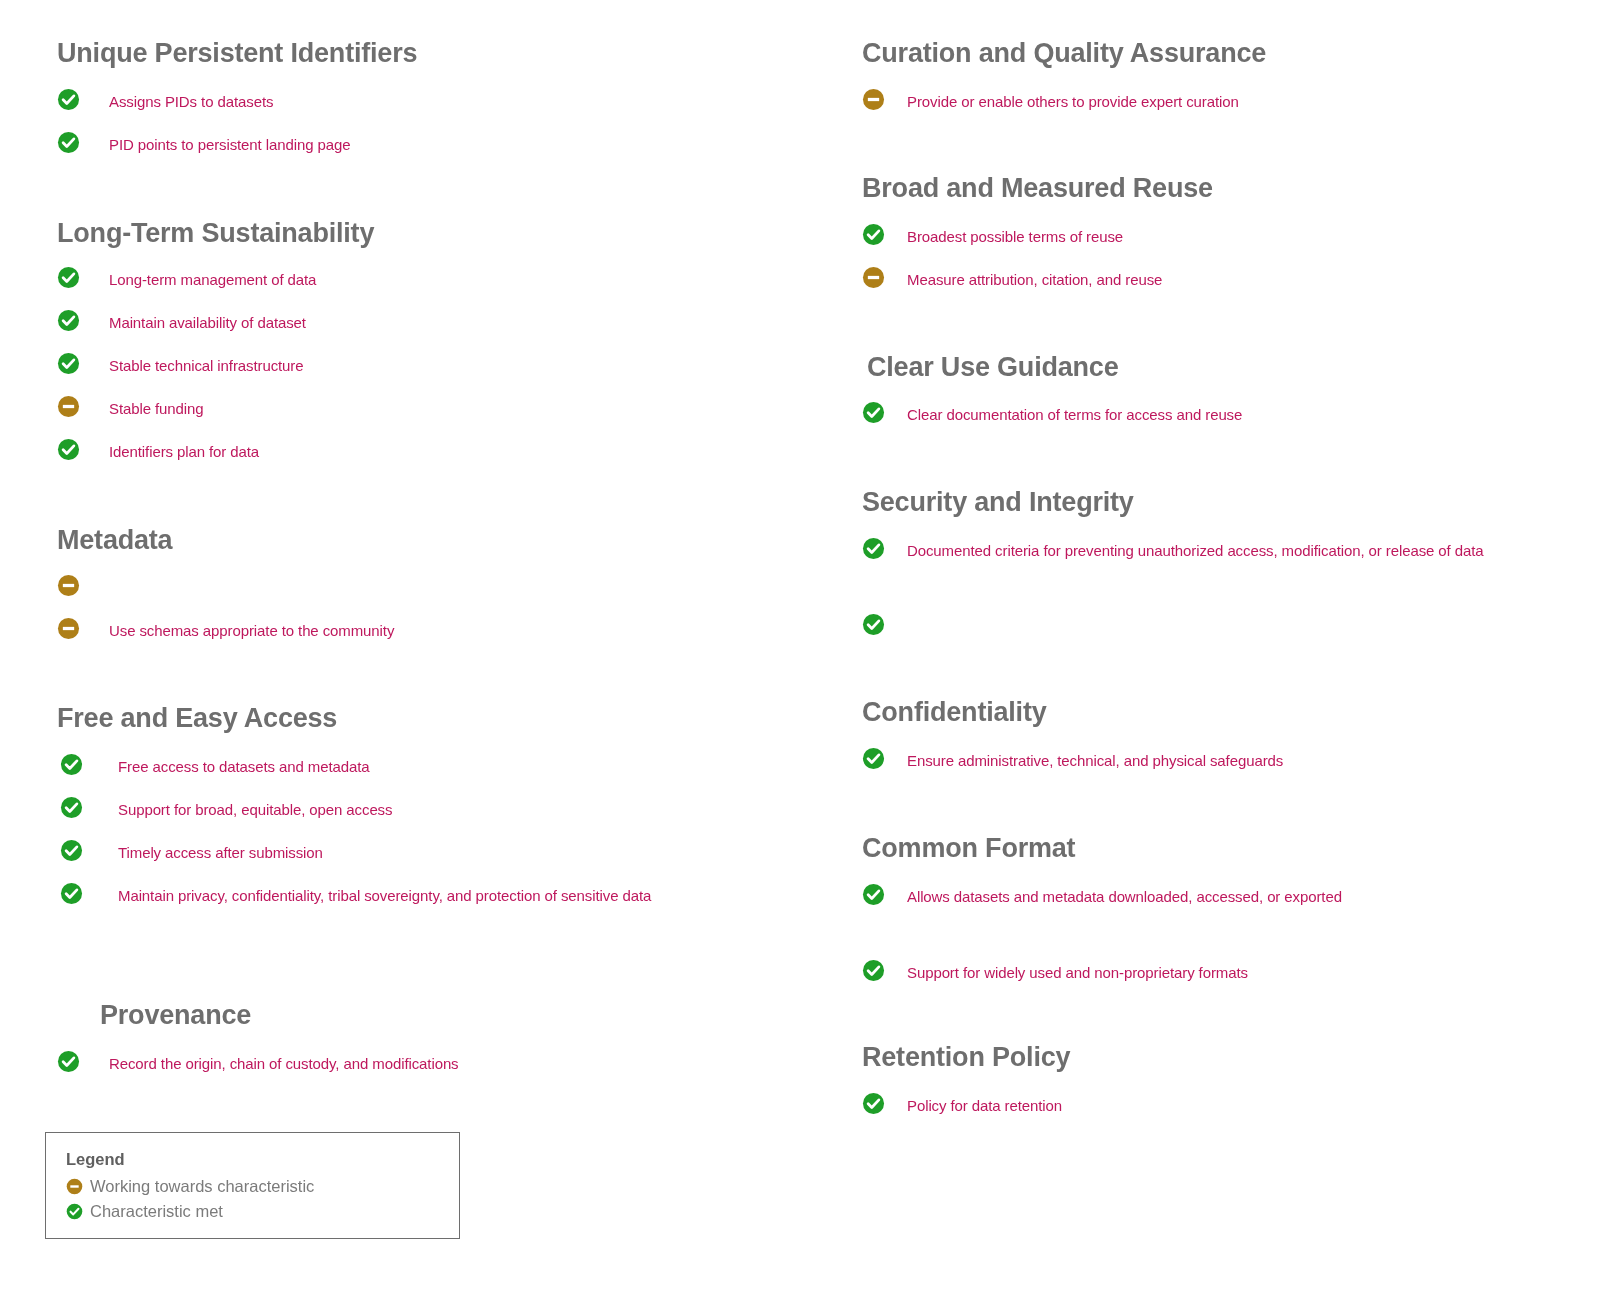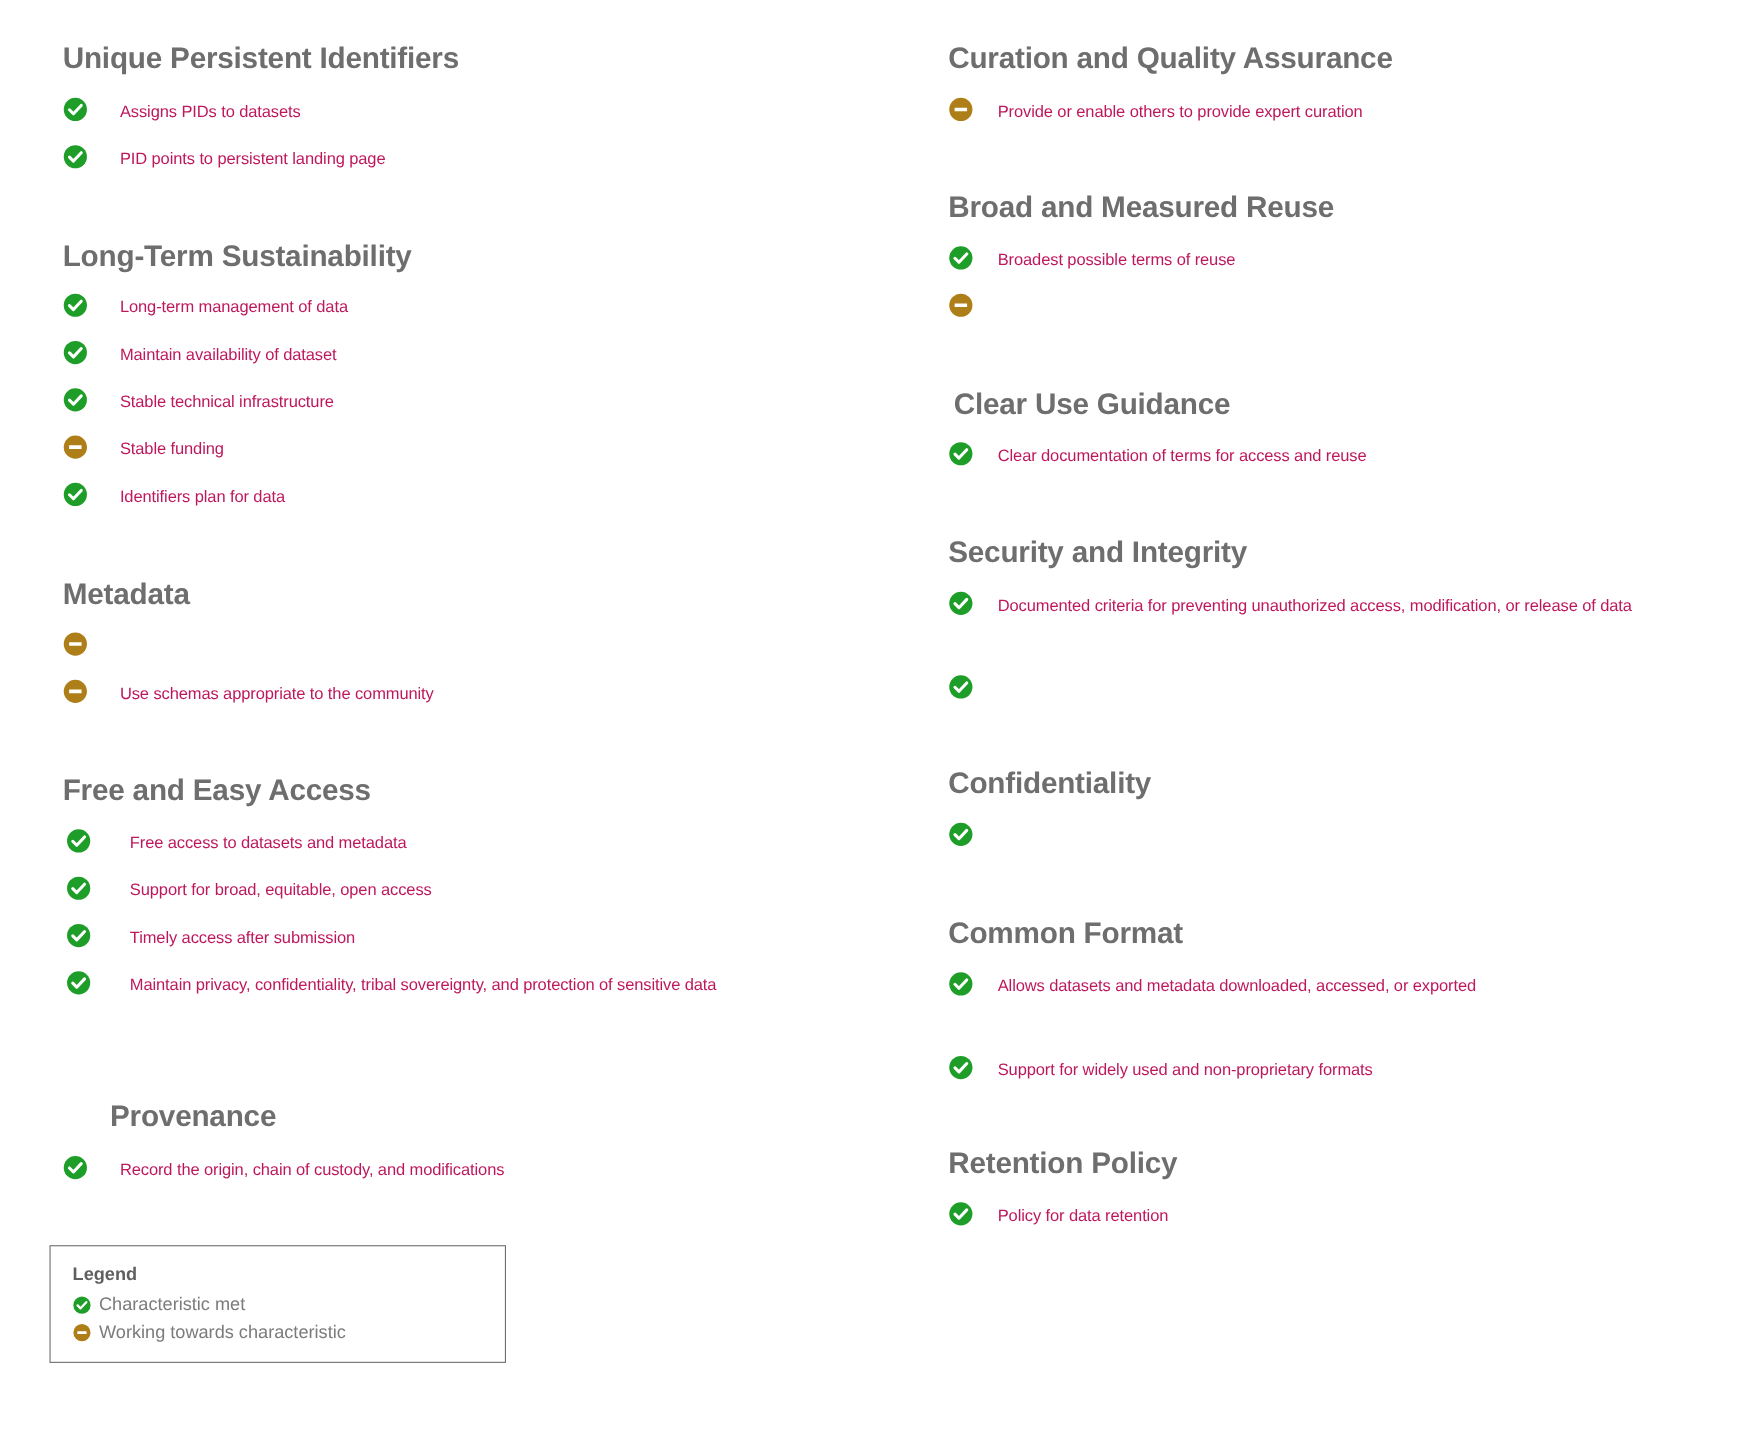--- a/index.html
+++ b/index.html
@@ -240,20 +240,21 @@
             <circle cx="12" cy="12" r="11" fill="#1e9e28"></circle>
             <path d="M6.4 12.3 L10.2 16.1 L17.6 8.2" stroke="#ffffff" stroke-width="2.9" stroke-linecap="round" stroke-linejoin="round" fill="none"></path>
           </svg>
           <span class="label" style="margin-left: 22px;">Broadest possible terms of reuse</span>
         </div>
         <div class="item" style="position: absolute; top: 264px; left: 0px; width: 660px;">
           <svg viewBox="0 0 24 24" width="23" height="23" class="icon">
             <circle cx="12" cy="12" r="11" fill="#ae7f18"></circle>
             <path d="M6.1 12 L17.9 12" stroke="#ffffff" stroke-width="3.4" stroke-linecap="butt" fill="none"></path>
           </svg>
+          <span class="label" style="margin-left: 22px;">Measure attribution, citation, and reuse</span>
         </div>
       </div>
       <div class="section">
         <div class="sec-heading" style="position: absolute; top: 352px; left: 5px;">Clear Use Guidance</div>
         <div class="item" style="position: absolute; top: 399px; left: 0px; width: 660px;">
           <svg viewBox="0 0 24 24" width="23" height="23" class="icon">
             <circle cx="12" cy="12" r="11" fill="#1e9e28"></circle>
             <path d="M6.4 12.3 L10.2 16.1 L17.6 8.2" stroke="#ffffff" stroke-width="2.9" stroke-linecap="round" stroke-linejoin="round" fill="none"></path>
           </svg>
           <span class="label" style="margin-left: 22px;">Clear documentation of terms for access and reuse</span>
@@ -275,20 +276,21 @@
           </svg>
         </div>
       </div>
       <div class="section">
         <div class="sec-heading" style="position: absolute; top: 697px; left: 0px;">Confidentiality</div>
         <div class="item" style="position: absolute; top: 745px; left: 0px; width: 660px;">
           <svg viewBox="0 0 24 24" width="23" height="23" class="icon">
             <circle cx="12" cy="12" r="11" fill="#1e9e28"></circle>
             <path d="M6.4 12.3 L10.2 16.1 L17.6 8.2" stroke="#ffffff" stroke-width="2.9" stroke-linecap="round" stroke-linejoin="round" fill="none"></path>
           </svg>
+          <span class="label" style="margin-left: 22px;">Ensure administrative, technical, and physical safeguards</span>
         </div>
       </div>
       <div class="section">
         <div class="sec-heading" style="position: absolute; top: 833px; left: 0px; text-align: center;">Common Format</div>
         <div class="item" style="position: absolute; top: 881px; left: 0px; width: 660px;">
           <svg viewBox="0 0 24 24" width="23" height="23" class="icon">
             <circle cx="12" cy="12" r="11" fill="#1e9e28"></circle>
             <path d="M6.4 12.3 L10.2 16.1 L17.6 8.2" stroke="#ffffff" stroke-width="2.9" stroke-linecap="round" stroke-linejoin="round" fill="none"></path>
           </svg>
           <span class="label" style="margin-left: 22px;">Allows datasets and metadata downloaded, accessed, or exported</span>
@@ -310,31 +312,31 @@
           </svg>
           <span class="label" style="margin-left: 22px;">Policy for data retention</span>
         </div>
       </div>
     </div>
 
   <div id="legend-box">
     <div id="legend-inner">
       <div class="legend-title">Legend</div>
       <div id="legend-rows">
+          <div class="legend-row">
+            <svg viewBox="0 0 24 24" width="17" height="17" class="icon">
+              <circle cx="12" cy="12" r="11" fill="#ae7f18"></circle>
+              <path d="M6.1 12 L17.9 12" stroke="#ffffff" stroke-width="3.4" stroke-linecap="butt" fill="none"></path>
+            </svg>
+            <span class="label">Working towards characteristic</span>
+          </div>
           <div class="legend-row">
             <svg viewBox="0 0 24 24" width="17" height="17" class="icon">
               <circle cx="12" cy="12" r="11" fill="#1e9e28"></circle>
               <path d="M6.4 12.3 L10.2 16.1 L17.6 8.2" stroke="#ffffff" stroke-width="2.9" stroke-linecap="round" stroke-linejoin="round" fill="none"></path>
             </svg>
             <span class="label">Characteristic met</span>
           </div>
-          <div class="legend-row">
-            <svg viewBox="0 0 24 24" width="17" height="17" class="icon">
-              <circle cx="12" cy="12" r="11" fill="#ae7f18"></circle>
-              <path d="M6.1 12 L17.9 12" stroke="#ffffff" stroke-width="3.4" stroke-linecap="butt" fill="none"></path>
-            </svg>
-            <span class="label">Working towards characteristic</span>
-          </div>
         </div>
     </div>
   </div>
 
 </div>
 
 </body></html>

